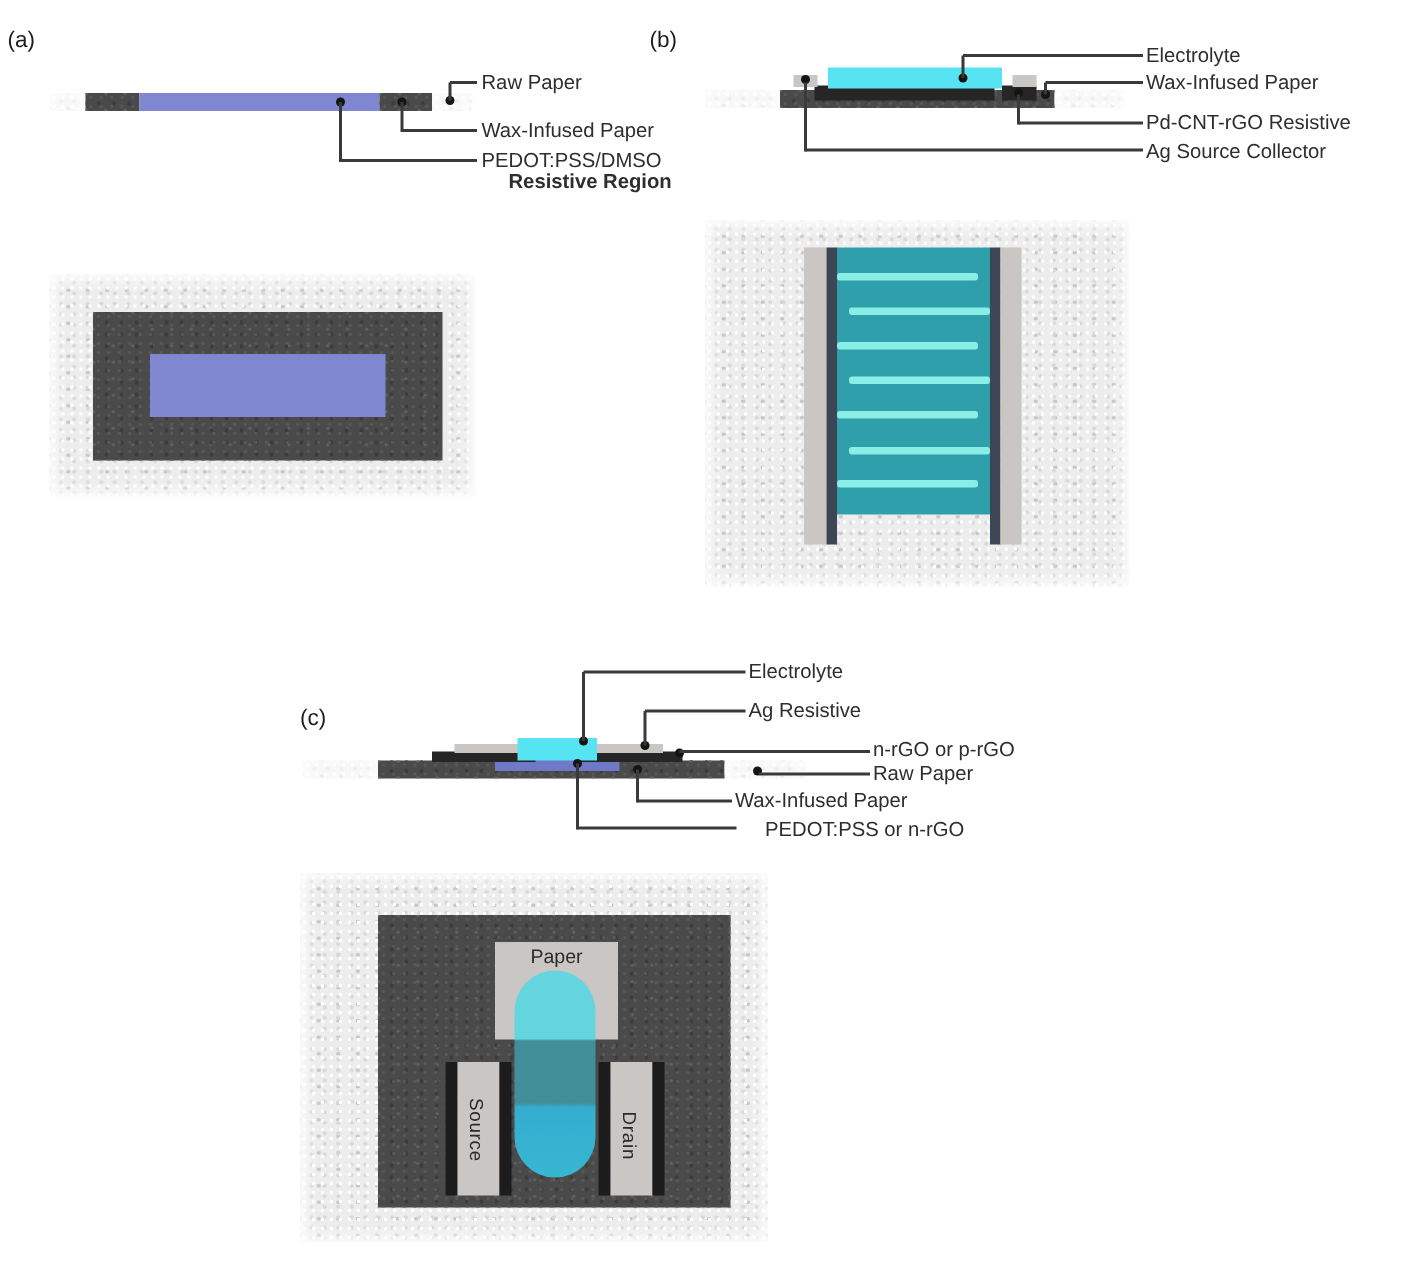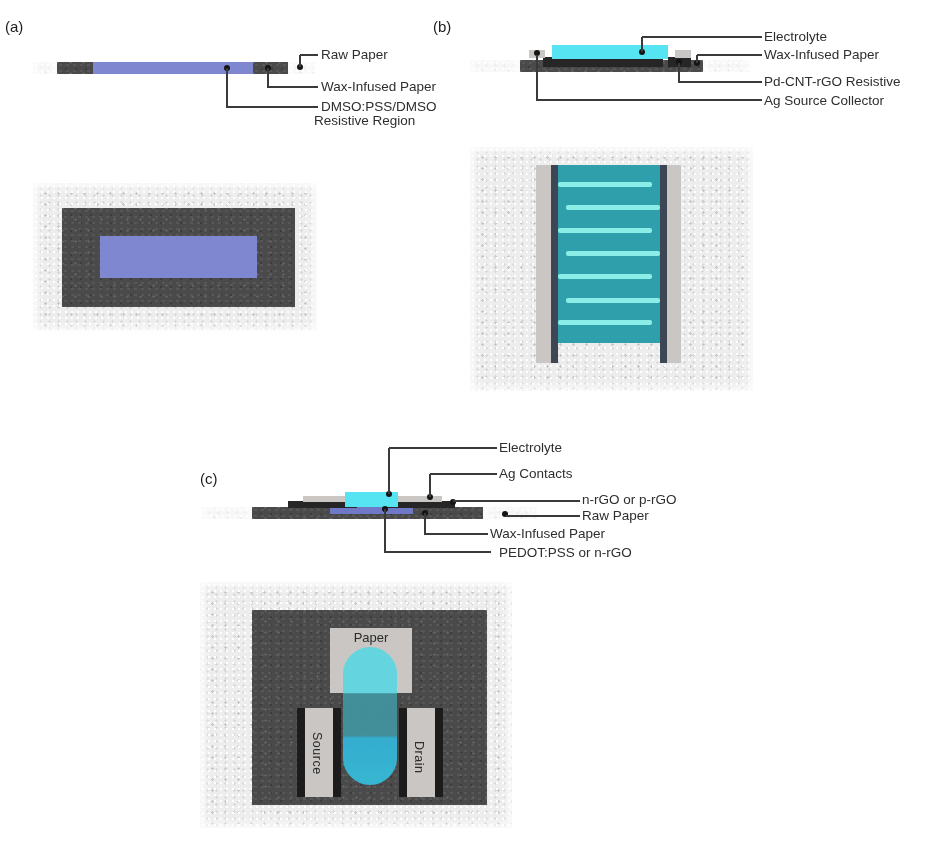--- a/index.html
+++ b/index.html
@@ -74,22 +74,22 @@
 
   <div class="ln" style="left:299px;top:55px;width:2px;height:12px;"></div>
   <div class="ln" style="left:300px;top:54px;width:18px;height:2px;"></div>
   <div class="ln" style="left:267px;top:68px;width:2px;height:20px;"></div>
   <div class="ln" style="left:268px;top:86px;width:50px;height:2px;"></div>
   <div class="ln" style="left:226px;top:68px;width:2px;height:40px;"></div>
   <div class="ln" style="left:227px;top:106px;width:91px;height:2px;"></div>
 
   <div class="lbl" style="left:321px;top:48px;">Raw Paper</div>
   <div class="lbl" style="left:321px;top:80px;">Wax-Infused Paper</div>
-  <div class="lbl" style="left:321px;top:100px;">DMSO:PSS/DMSO</div>
-  <div class="lbl" style="left:314px;top:114px;">Resistive Region</div>
+  <div class="lbl" style="left:321px;top:100px;">PEDOT:PSS/DMSO</div>
+  <div class="lbl" style="left:339px;top:114px;font-weight:bold;">Resistive Region</div>
 
   <div class="abs paper" style="left:33px;top:183px;width:284px;height:148px;"></div>
   <div class="abs wax" style="left:62px;top:208px;width:233px;height:99px;"></div>
   <div class="abs pedot-blue" style="left:100px;top:236px;width:157px;height:42px;"></div>
 
   <div class="tag" style="left:433px;top:18px;">(b)</div>
 
   <div class="abs paper" style="left:470px;top:60px;width:50px;height:12px;"></div>
   <div class="abs wax" style="left:520px;top:60px;width:183px;height:12px;"></div>
   <div class="abs paper" style="left:703px;top:60px;width:47px;height:12px;"></div>
@@ -157,25 +157,25 @@
   <div class="ln" style="left:429px;top:474px;width:2px;height:23px;"></div>
   <div class="ln" style="left:430px;top:473px;width:67px;height:2px;"></div>
   <div class="ln" style="left:453px;top:500px;width:127px;height:2px;"></div>
   <div class="ln" style="left:506px;top:515px;width:74px;height:2px;"></div>
   <div class="ln" style="left:424px;top:513px;width:2px;height:22px;"></div>
   <div class="ln" style="left:425px;top:533px;width:63px;height:2px;"></div>
   <div class="ln" style="left:384px;top:509px;width:2px;height:44px;"></div>
   <div class="ln" style="left:385px;top:551px;width:106px;height:2px;"></div>
 
   <div class="lbl" style="left:499px;top:441px;">Electrolyte</div>
-  <div class="lbl" style="left:499px;top:467px;">Ag Contacts</div>
+  <div class="lbl" style="left:499px;top:467px;">Ag Resistive</div>
   <div class="lbl" style="left:582px;top:493px;">n-rGO or p-rGO</div>
   <div class="lbl" style="left:582px;top:509px;">Raw Paper</div>
   <div class="lbl" style="left:490px;top:527px;">Wax-Infused Paper</div>
-  <div class="lbl" style="left:499px;top:546px;">PEDOT:PSS or n-rGO</div>
+  <div class="lbl" style="left:510px;top:546px;">PEDOT:PSS or n-rGO</div>
 
   <div class="abs paper" style="left:200px;top:582px;width:312px;height:246px;"></div>
   <div class="abs wax" style="left:252px;top:610px;width:235px;height:195px;"></div>
 
   <div class="abs silver" style="left:330px;top:628px;width:82px;height:65px;">
     <div style="text-align:center;font-size:13px;margin-top:2px;color:#2b2b2b;">Paper</div>
   </div>
 
   <div class="abs" style="left:297px;top:708px;width:44px;height:89px;">
     <div class="abs barblack" style="left:0;top:0;width:8px;height:89px;"></div>

